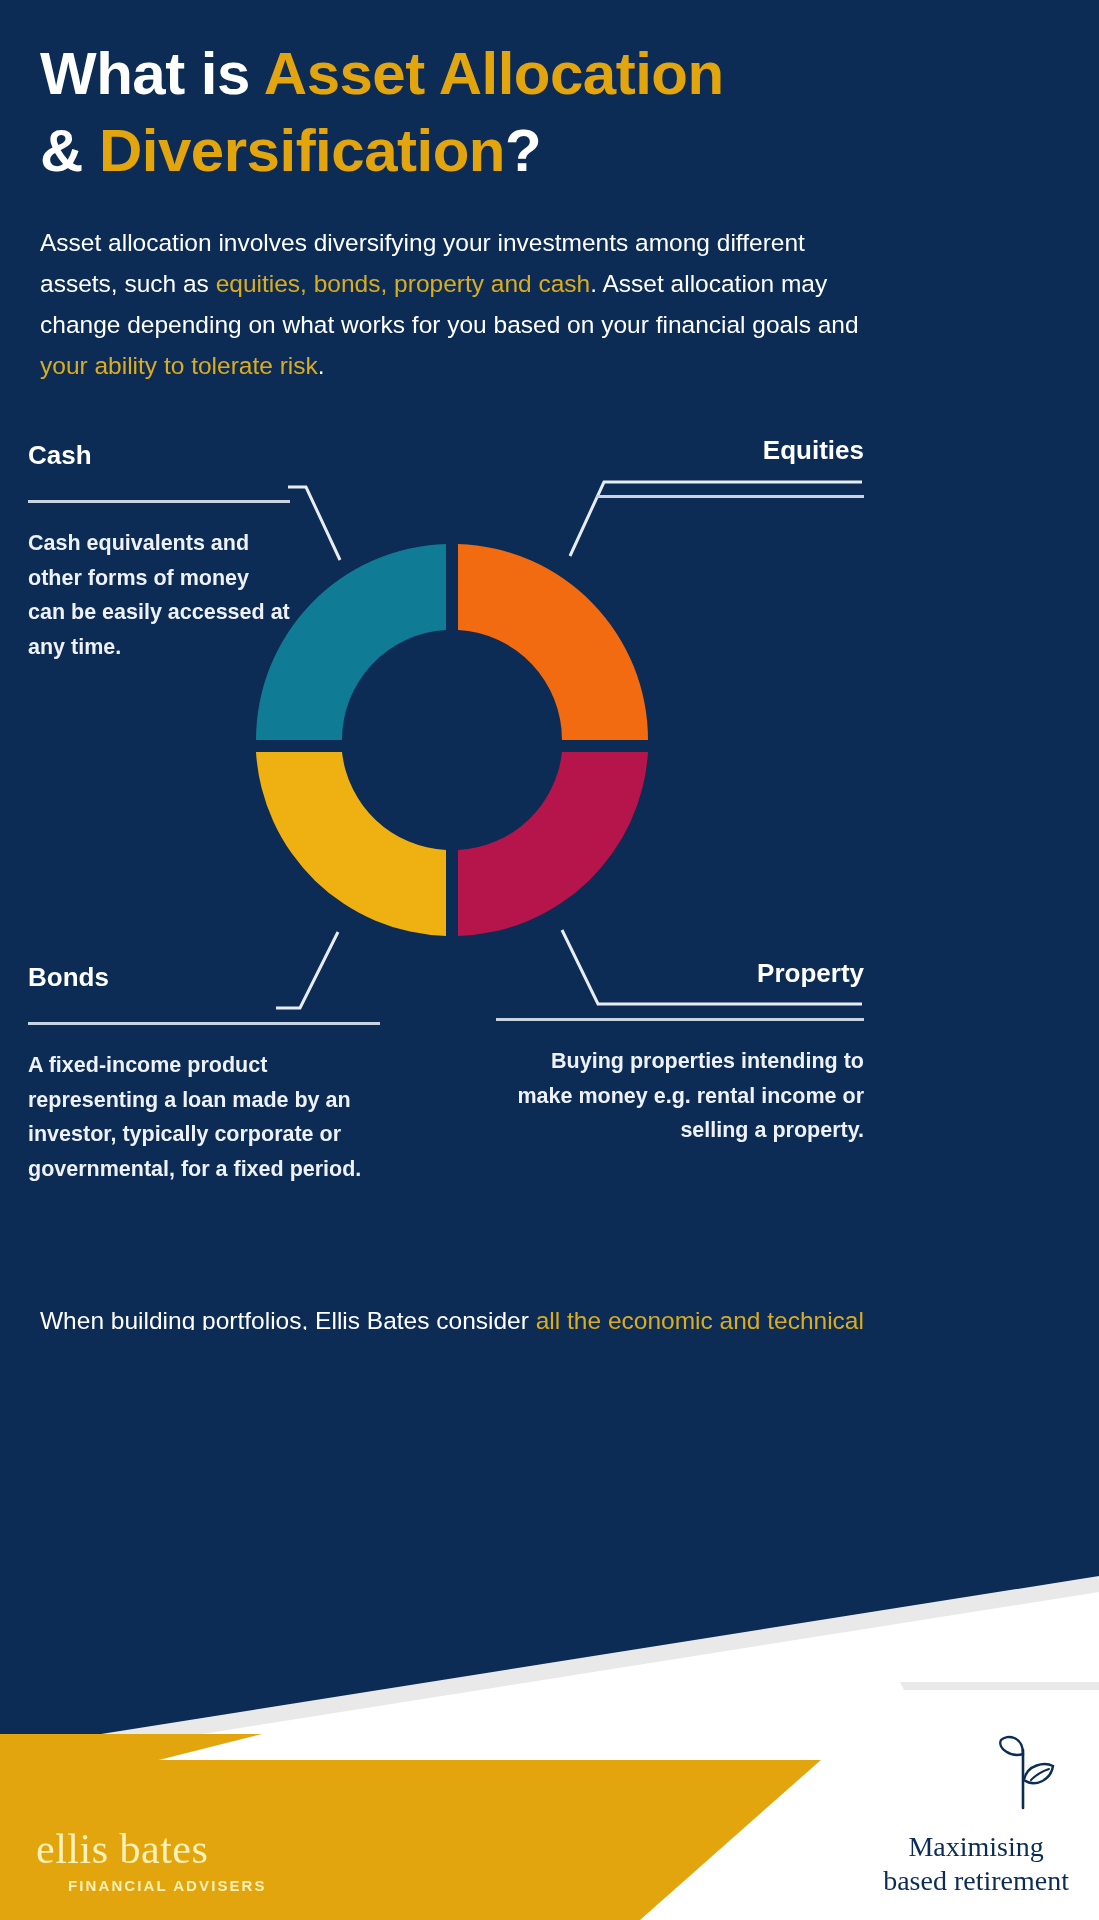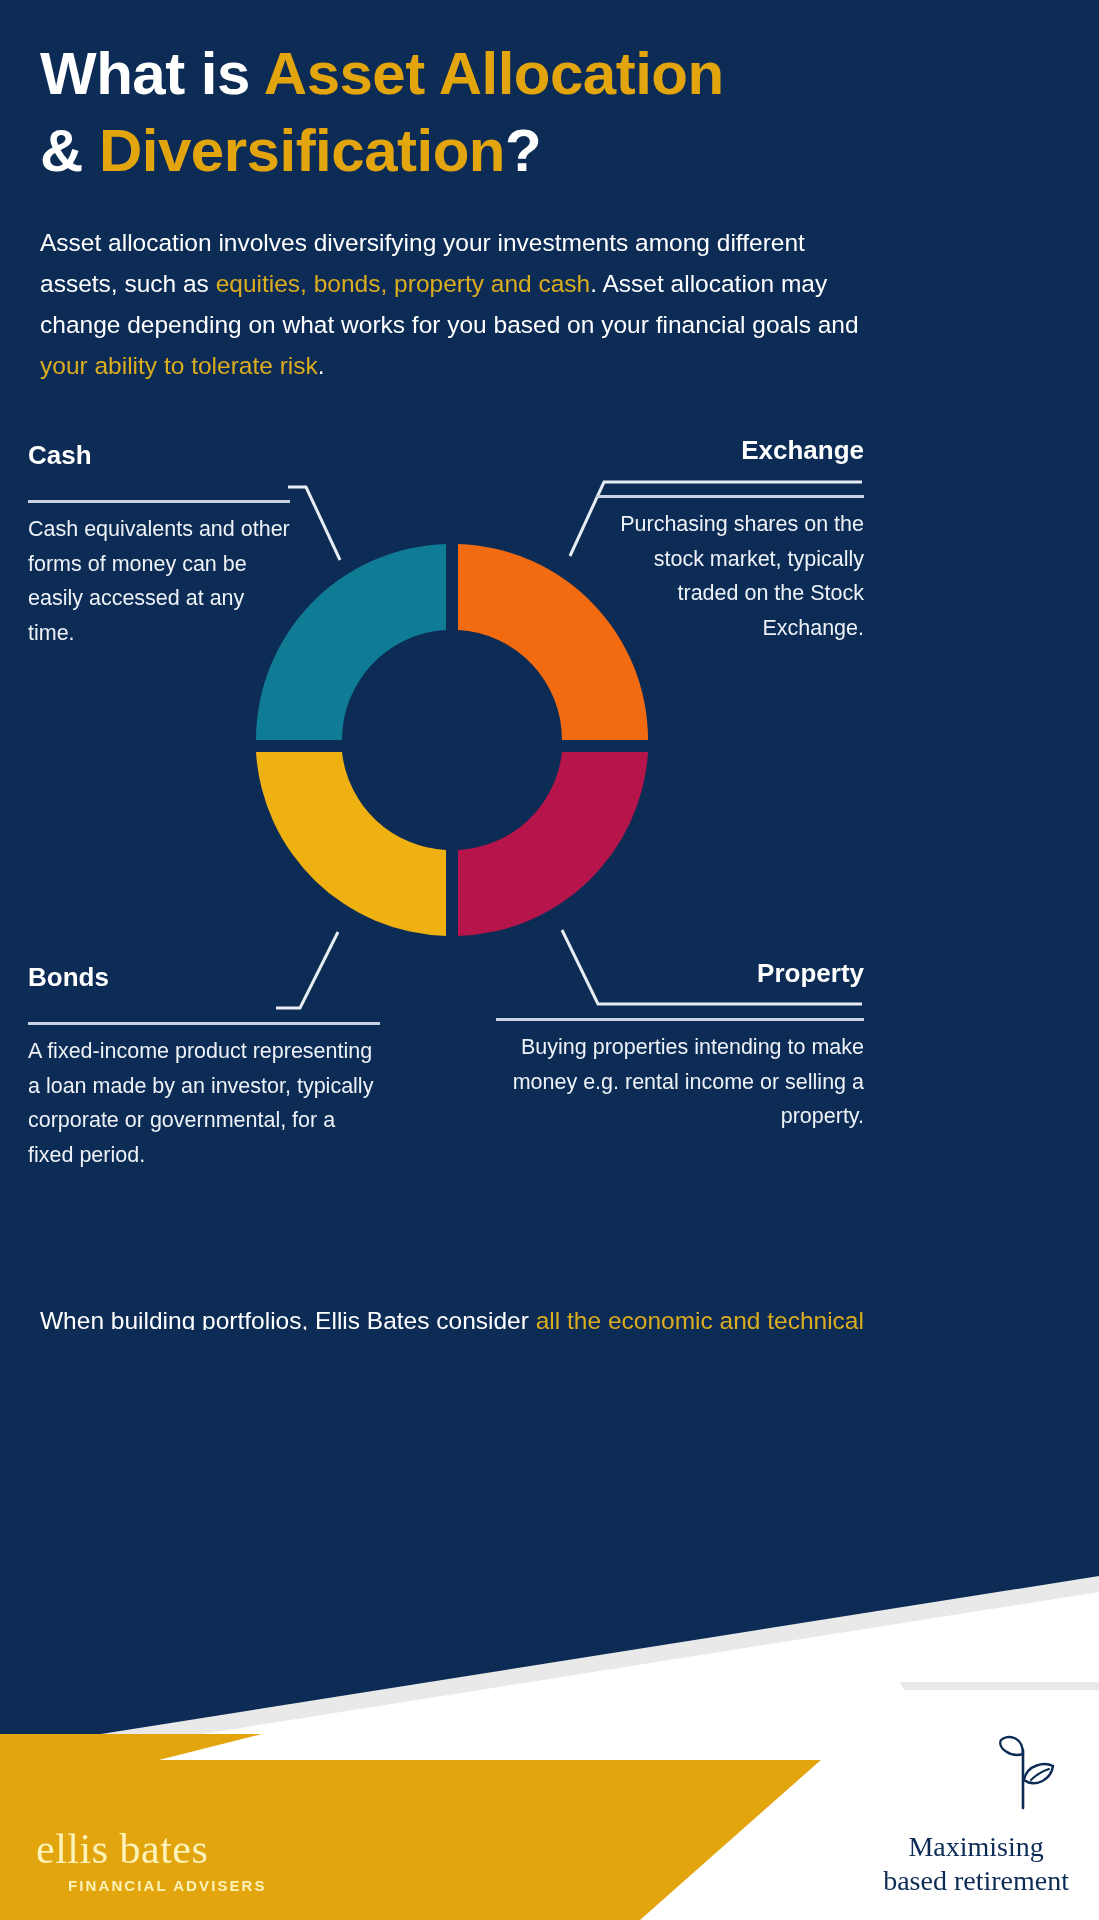--- a/index.html
+++ b/index.html
@@ -58,21 +58,22 @@
   }
   .callout .rule {
     height:2.5px;
     background:#c9d4e2;
     width:100%;
   }
   .callout .body {
     font-size:21.5px;
     line-height:1.62;
     color:#eef2f7;
-    padding-top:9px;
+    padding-top:23px;
+    font-weight:bold;
   }
 
   .c-cash  { left:28px;  top:440px;  width:262px; text-align:left;  }
   .c-equit { left:596px; top:435px;  width:268px; text-align:right; }
   .c-bonds { left:28px;  top:962px;  width:352px; text-align:left;  }
   .c-prop  { left:496px; top:958px;  width:368px; text-align:right; }
 
   
   .connectors {
     position:absolute; left:0; top:0;
@@ -176,24 +177,23 @@
 <div class="callout c-cash">
   <div class="cap-row">
     <div class="cap">Cash</div>
     <div class="rule"></div>
   </div>
   <div class="body">Cash equivalents and other forms of money can be easily accessed at any time.</div>
 </div>
 
 <div class="callout c-equit">
   <div class="cap-row">
-    <div class="cap">Exchange</div>
-    <div class="rule"></div>
-  </div>
-  <div class="body">Purchasing shares on the stock market, typically traded on the Stock Exchange.</div>
+    <div class="cap">Equities</div>
+    <div class="rule"></div>
+  </div>
 </div>
 
 <div class="callout c-bonds">
   <div class="cap-row">
     <div class="cap">Bonds</div>
     <div class="rule"></div>
   </div>
   <div class="body">A fixed-income product representing a loan made by an investor, typically corporate or governmental, for a fixed period.</div>
 </div>
 

